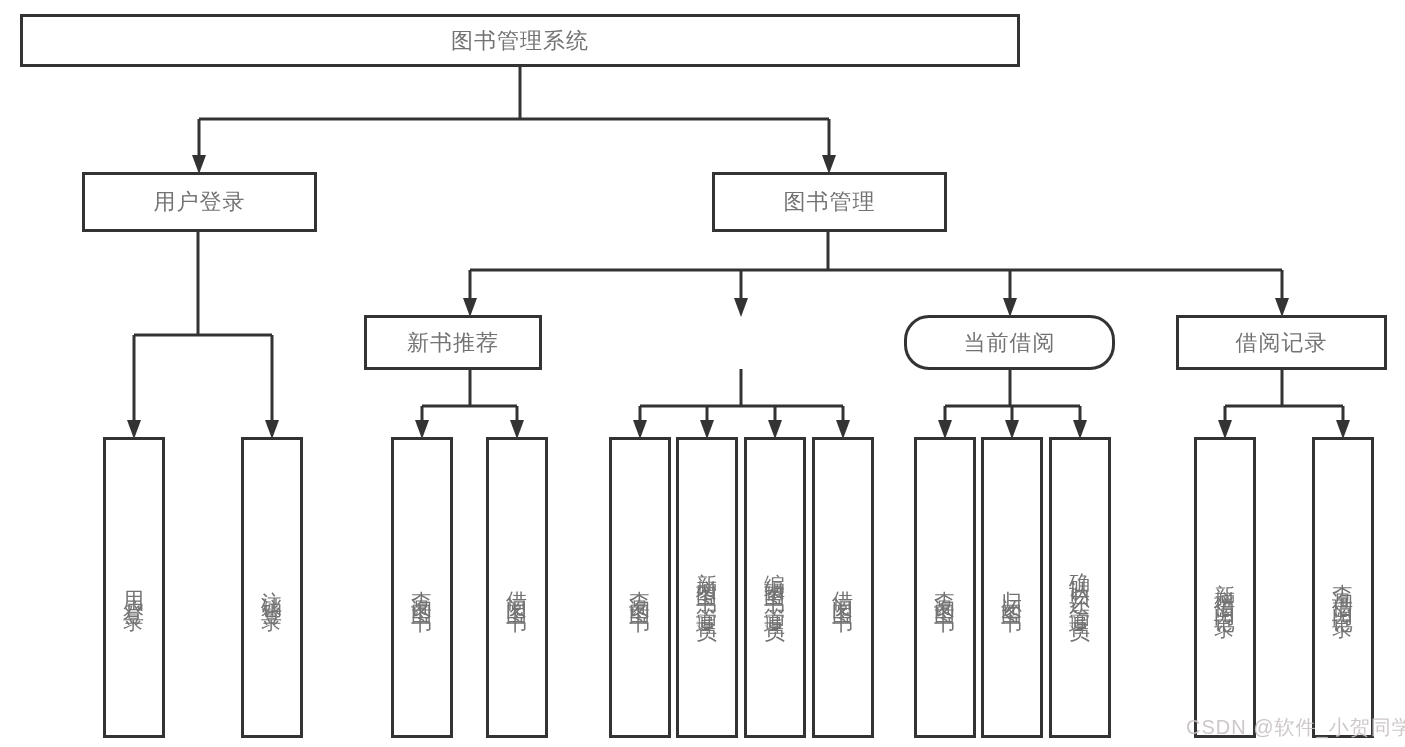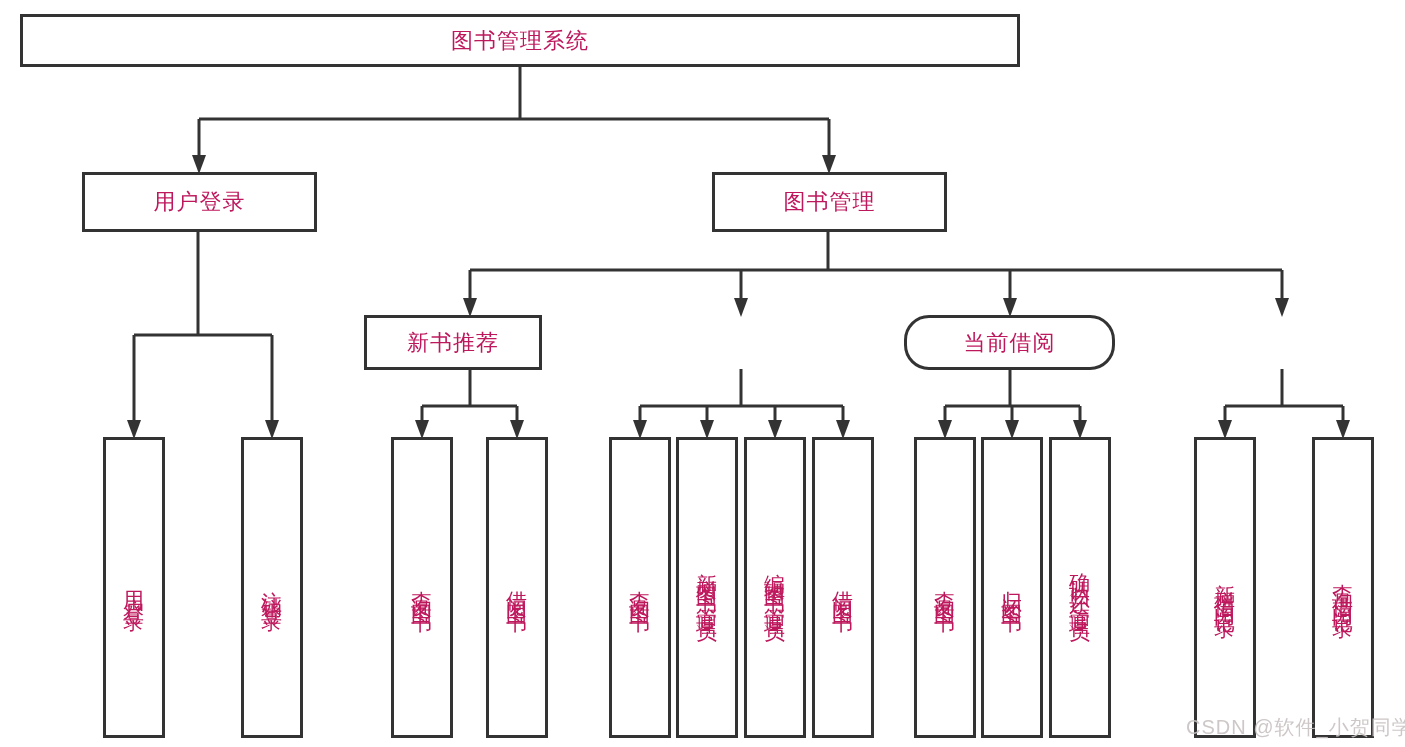--- a/index.html
+++ b/index.html
@@ -17,21 +17,21 @@
     width: 1405px; height: 747px;
   }
   .box {
     position: absolute;
     background: #ffffff;
     border: 3px solid #333333;
     box-sizing: border-box;
     display: flex;
     align-items: center;
     justify-content: center;
-    color: #be185d;
+    color: #737373;
   }
   .hbox .lbl {
     font-size: 22px;
     letter-spacing: 1px;
     white-space: nowrap;
   }
   .vbox .lbl {
     writing-mode: vertical-rl;
     text-orientation: mixed;
     font-size: 21px;
@@ -130,20 +130,23 @@
   <div class="box hbox" style="left:712px; top:172px; width:235px; height:60px;">
     <span class="lbl">图书管理</span>
   </div>
 
   <div class="box hbox" style="left:364px; top:315px; width:178px; height:55px;">
     <span class="lbl">新书推荐</span>
   </div>
   <div class="box hbox" style="left:904px; top:315px; width:211px; height:55px;border-radius:25px;">
     <span class="lbl">当前借阅</span>
   </div>
+  <div class="box hbox" style="left:1176px; top:315px; width:211px; height:55px;">
+    <span class="lbl">借阅记录</span>
+  </div>
 
   <div class="box vbox" style="left:103px; top:437px; width:62px; height:301px;">
     <span class="lbl">用户登录</span>
   </div>
   <div class="box vbox" style="left:241px; top:437px; width:62px; height:301px;">
     <span class="lbl">注销登录</span>
   </div>
 
   <div class="box vbox" style="left:391px; top:437px; width:62px; height:301px;">
     <span class="lbl">查询图书</span>

